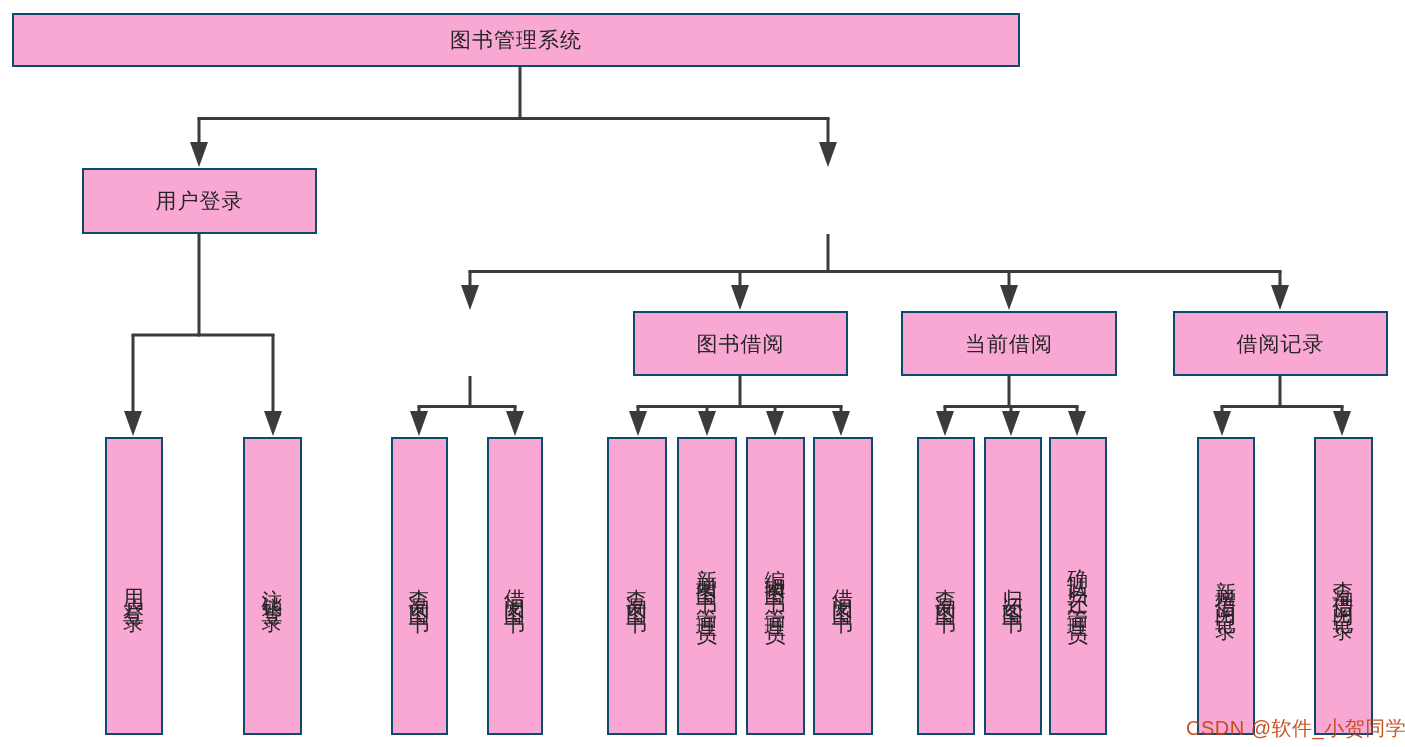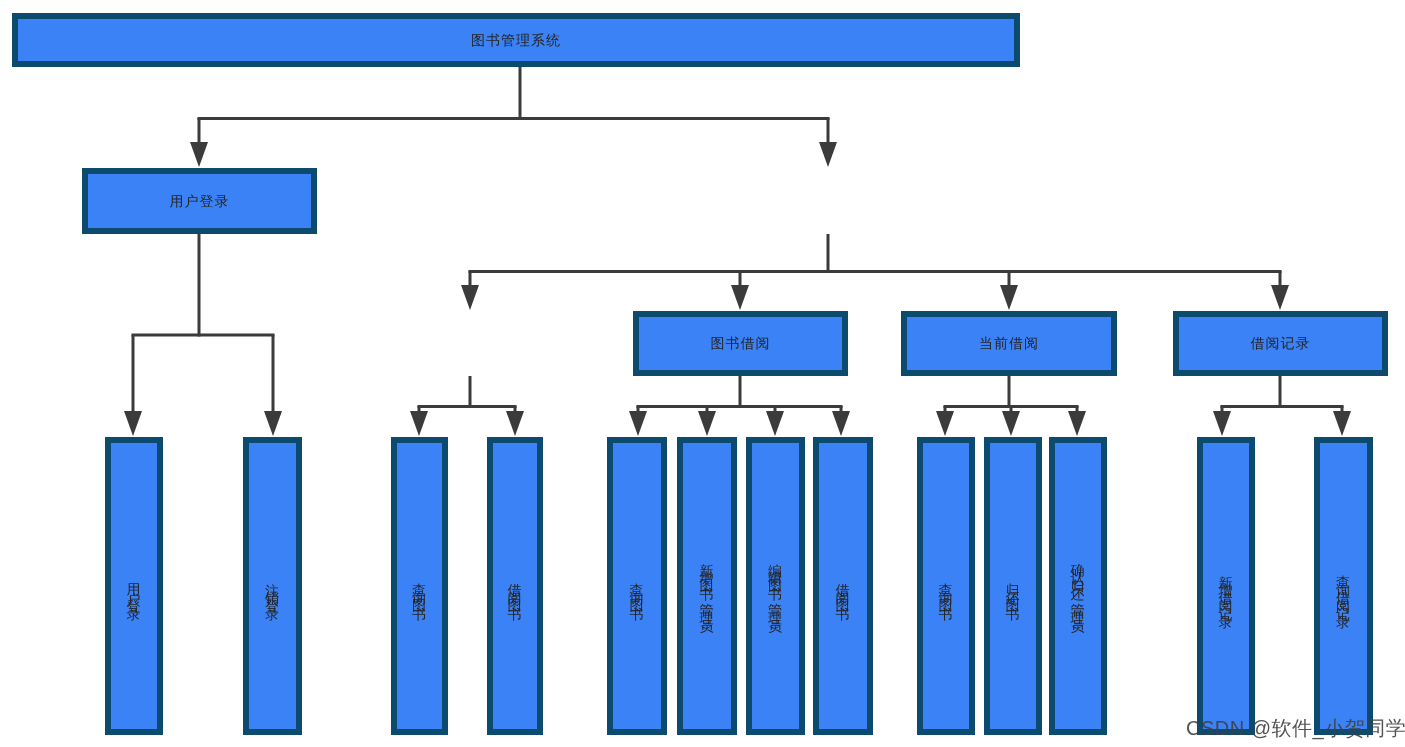--- a/index.html
+++ b/index.html
@@ -7,42 +7,42 @@
     position:relative;
     width:1405px;height:747px;
     background:#ffffff;
     font-family:"Liberation Sans","DejaVu Sans",sans-serif;
     overflow:hidden;
   }
   #connectors{position:absolute;left:0;top:0;width:1405px;height:747px;}
   .node{
     position:absolute;
     box-sizing:border-box;
-    background:#3b82f6;
-    border:6px solid #0c4a6e;
+    background:#f9a8d4;
+    border:2px solid #0c4a6e;
     display:flex;
     align-items:center;
     justify-content:center;
-    font-size:14px;
+    font-size:21px;
     color:#252525;
     letter-spacing:1px;
     line-height:1.2;
   }
   .v{
     writing-mode:vertical-rl;
     text-orientation:mixed;
     letter-spacing:8px;
     line-height:1;
     padding-top:4px;
   }
   #watermark{
     position:absolute;
     left:1186px;top:715px;
     font-size:20px;
-    color:#404040;
+    color:#c2410c;
     letter-spacing:0.5px;
     white-space:nowrap;
     z-index:5;
     opacity:0.9;
   }
 </style>
 </head>
 <body>
 
 <div id="canvas">

